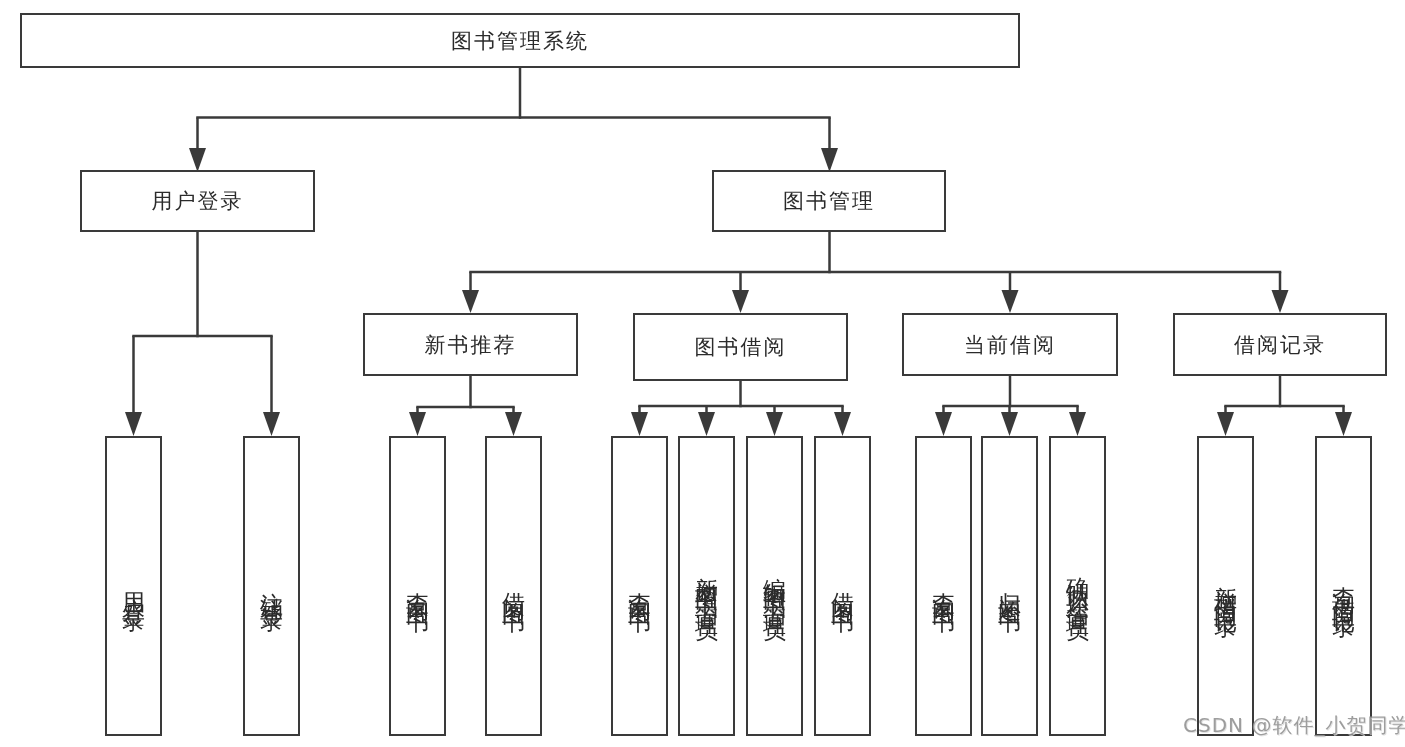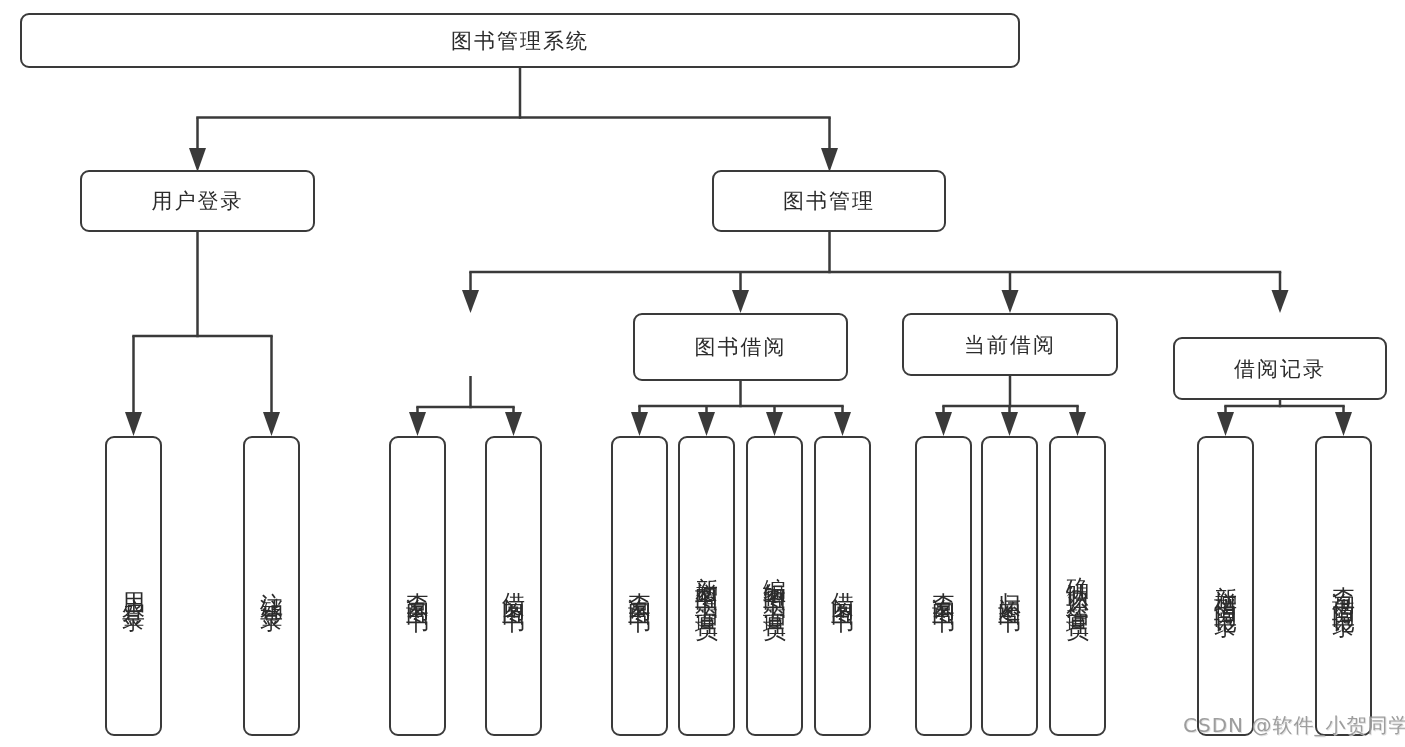--- a/index.html
+++ b/index.html
@@ -39,21 +39,21 @@
     position: absolute;
     left: 1183px;
     top: 712px;
     font-size: 20px;
     color: rgba(148,148,148,0.9);
     letter-spacing: 1px;
     white-space: nowrap;
     text-shadow: 1px 1px 0 rgba(220,220,220,0.8);
     z-index: 6;
   }
-  .box { z-index: 2; border-radius: 9px; }
+  .box { z-index: 2; }
 </style>
 </head>
 <body>
 
 <div class="stage">
 
   <svg class="connectors" viewBox="0 0 1405 747" xmlns="http://www.w3.org/2000/svg">
     <g stroke="#3a3a3a" stroke-width="2.5" fill="none">
 
       <g>
@@ -144,27 +144,30 @@
     <span>图书管理系统</span>
   </div>
 
   <div class="box hbox" style="left:80px; top:170px; width:235px; height:62px;">
     <span>用户登录</span>
   </div>
   <div class="box hbox" style="left:712px; top:170px; width:234px; height:62px;">
     <span>图书管理</span>
   </div>
 
+  <div class="box hbox" style="left:363px; top:313px; width:215px; height:63px;">
+    <span>新书推荐</span>
+  </div>
   <div class="box hbox" style="left:633px; top:313px; width:215px; height:68px;">
     <span>图书借阅</span>
   </div>
   <div class="box hbox" style="left:902px; top:313px; width:216px; height:63px;">
     <span>当前借阅</span>
   </div>
-  <div class="box hbox" style="left:1173px; top:313px; width:214px; height:63px;margin-top:24px;">
+  <div class="box hbox" style="left:1173px; top:313px; width:214px; height:63px;">
     <span>借阅记录</span>
   </div>
 
   <div class="box vbox" style="left:105px; top:436px; width:57px; height:300px;">
     <span class="vtext">用户登录</span>
   </div>
   <div class="box vbox" style="left:243px; top:436px; width:57px; height:300px;">
     <span class="vtext">注销登录</span>
   </div>
 

